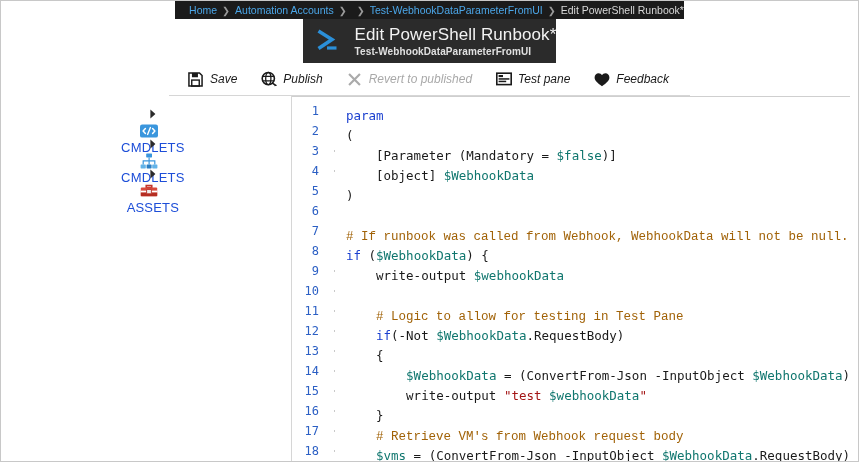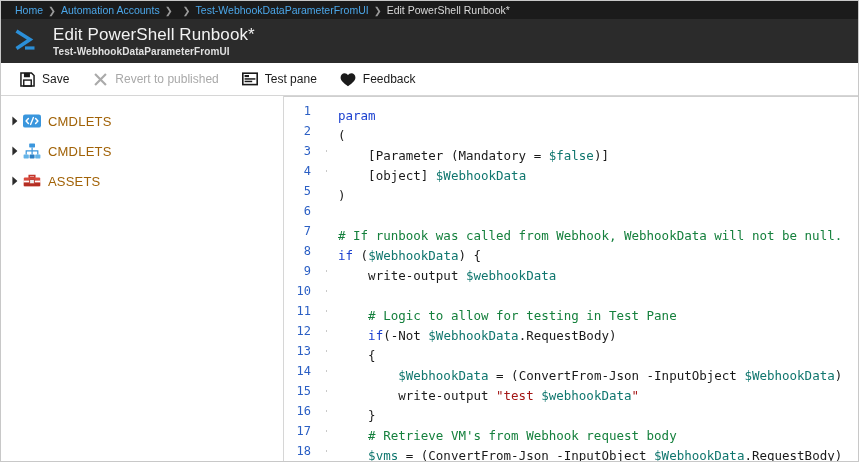--- a/index.html
+++ b/index.html
@@ -17,20 +17,21 @@
   }
   #app {
     width: 859px;
     height: 462px;
     position: relative;
     display: flex;
     flex-direction: column;
     background: #ffffff;
     border: 1px solid #c8c8c8;
     box-sizing: border-box;
+    align-items: center;
   }
 
   
   .breadcrumb-bar {
     height: 18px;
     background: #1b1b1b;
     display: flex;
     align-items: center;
     padding: 0 0 0 14px;
     flex: 0 0 auto;
@@ -93,20 +94,21 @@
 
   
   .toolbar {
     height: 32px;
     background: #ffffff;
     border-bottom: 1px solid #d6d6d6;
     display: flex;
     align-items: center;
     padding-left: 16px;
     flex: 0 0 auto;
+    font-style: italic;
   }
   .tb-btn {
     display: flex;
     align-items: center;
     height: 26px;
     padding: 0 9px 0 2px;
     margin-right: 12px;
     font-size: 12px;
     color: #1a1a1a;
     cursor: pointer;
@@ -146,21 +148,22 @@
     padding-top: 10px;
     box-sizing: border-box;
   }
   .tree-item {
     display: flex;
     align-items: center;
     height: 30px;
     padding-left: 6px;
     cursor: pointer;
     font-size: 13px;
-    color: #a16207;
+    color: #1d4ed8;
+    flex-direction: column;
   }
   .tree-caret {
     width: 16px;
     flex: 0 0 16px;
     display: flex;
     align-items: center;
     justify-content: center;
     color: #2b2b2b;
   }
   .tree-caret svg { display: block; }
@@ -228,21 +231,21 @@
   }
   .code-text {
     flex: 1 1 auto;
     color: #1a1a1a;
     white-space: pre;
     overflow: hidden;
     margin-top: 10px;
   }
   .tok-kw      { color: #1a3fcf; }
   .tok-var     { color: #0f766e; }
-  .tok-comment { color: #15803d; }
+  .tok-comment { color: #a16207; font-family: Liberation Mono, monospace; }
   .tok-str     { color: #a31515; }
   .tok-plain   { color: #1a1a1a; }
 </style>
 </head>
 <body>
 
 <div id="app">
 
   <div class="breadcrumb-bar" id="breadcrumb">
       <span class="crumb">Home</span>
@@ -271,20 +274,31 @@
   <div class="toolbar" id="toolbar">
       <div class="tb-btn">
         <span class="tb-icon">
           <svg width="15" height="15" viewBox="0 0 16 16">
             <path d="M1 1h11.2L15 3.8V15H1V1z" fill="none" stroke="#1a1a1a" stroke-width="1.6"></path>
             <rect x="4.2" y="1" width="6.4" height="4.6" fill="#1a1a1a"></rect>
             <rect x="4" y="8.6" width="8" height="6.4" fill="none" stroke="#1a1a1a" stroke-width="1.5"></rect>
           </svg>
         </span>
         <span>Save</span>
+      </div>
+      <div class="tb-btn">
+        <span class="tb-icon">
+          <svg width="16" height="16" viewBox="0 0 16 16">
+            <circle cx="7.3" cy="7.6" r="6.1" fill="none" stroke="#1a1a1a" stroke-width="1.6"></circle>
+            <ellipse cx="7.3" cy="7.6" rx="2.6" ry="6.1" fill="none" stroke="#1a1a1a" stroke-width="1.3"></ellipse>
+            <path d="M1.4 5.4h11.8M1.4 9.8h11.8" stroke="#1a1a1a" stroke-width="1.3"></path>
+            <path d="M11 11.8l3.4 2.4-1 .4" fill="none" stroke="#1a1a1a" stroke-width="1.6"></path>
+          </svg>
+        </span>
+        <span>Publish</span>
       </div>
       <div class="tb-btn disabled">
         <span class="tb-icon">
           <svg width="15" height="15" viewBox="0 0 16 16">
             <path d="M2.2 2.2L13.8 13.8M13.8 2.2L2.2 13.8" stroke="#aaaaaa" stroke-width="2.3" stroke-linecap="butt"></path>
           </svg>
         </span>
         <span>Revert to published</span>
       </div>
       <div class="tb-btn">

